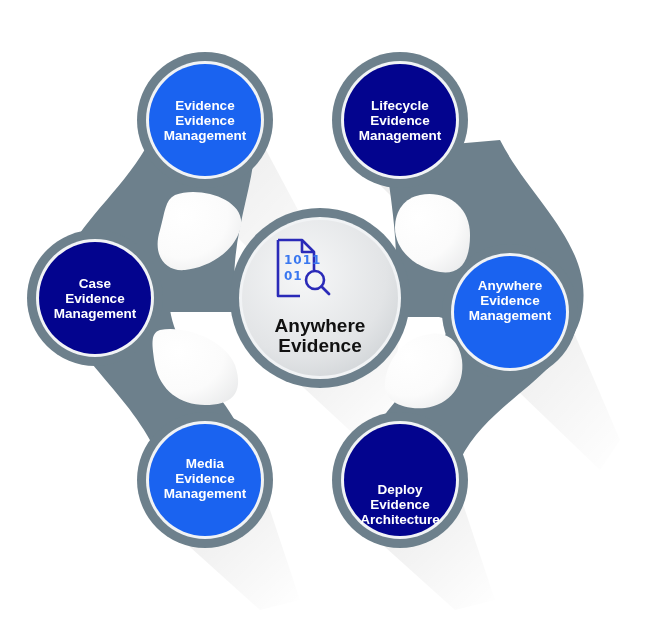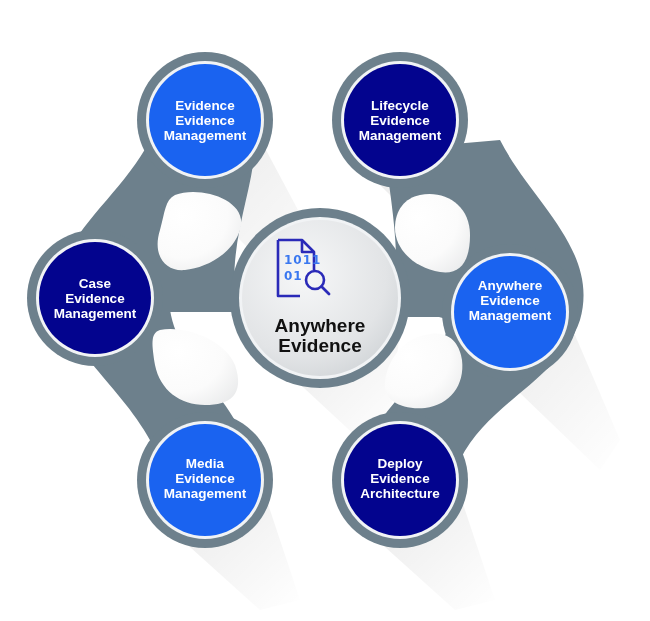--- a/index.html
+++ b/index.html
@@ -166,18 +166,18 @@
   <div class="node-label" style="left:510px; top:300px;">
     <span>Anywhere</span>
     <span>Evidence</span>
     <span>Management</span>
   </div>
   <div class="node-label" style="left:205px; top:478px;">
     <span>Media</span>
     <span>Evidence</span>
     <span>Management</span>
   </div>
-  <div class="node-label" style="left:400px; top:478px;text-align:center;">
+  <div class="node-label" style="left:400px; top:504px;text-align:center;">
     <span>Deploy</span>
     <span>Evidence</span>
     <span>Architecture</span>
   </div>
 </div>
 
 </body></html>

